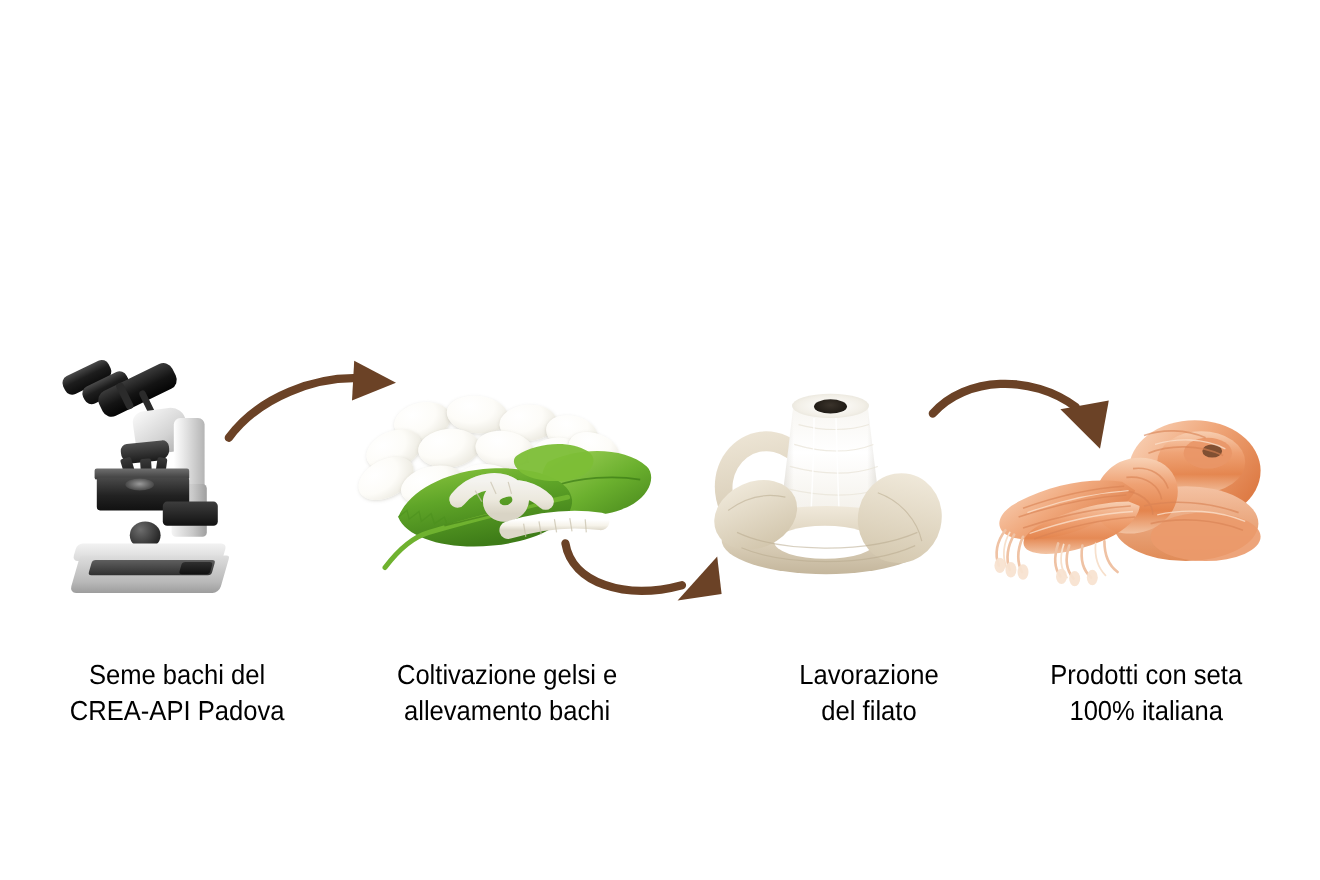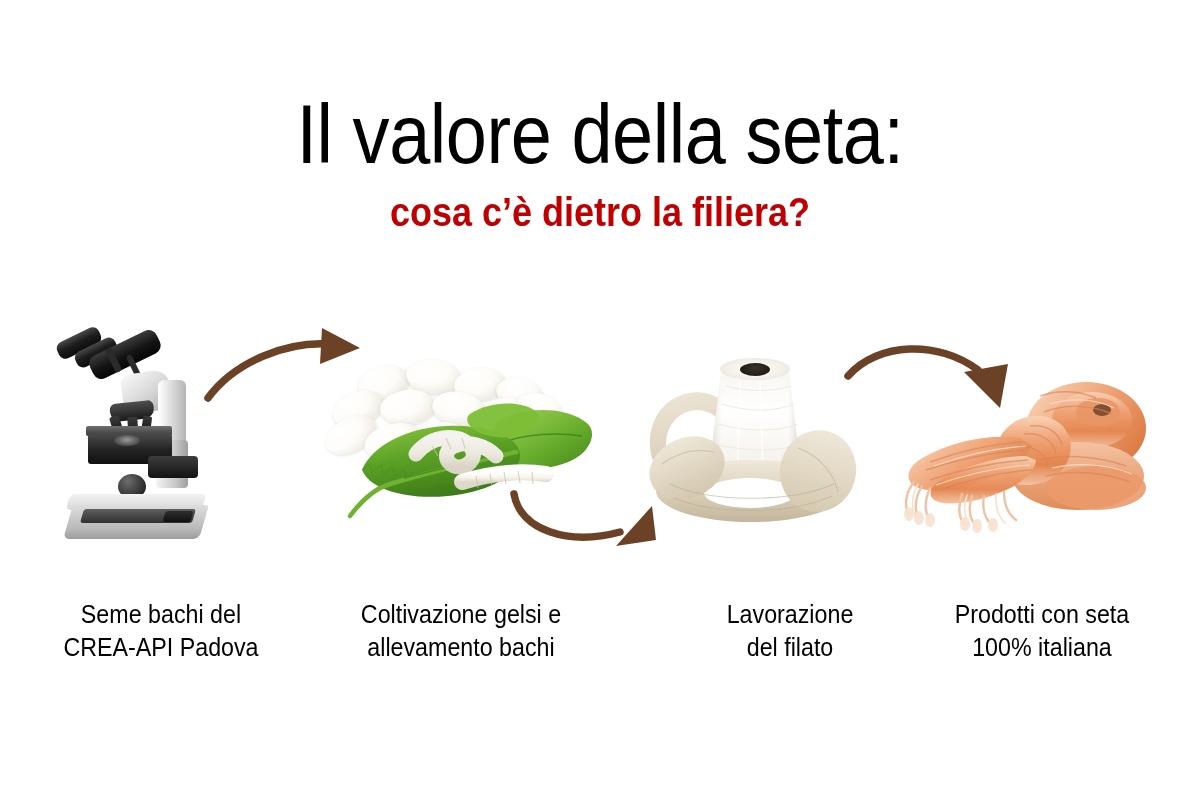--- a/index.html
+++ b/index.html
@@ -200,24 +200,20 @@
     position: absolute;
     background: linear-gradient(180deg, #efe8da 0%, #ddd2bd 45%, #c9bca3 100%);
     border-radius: 50%;
   }
 </style>
 </head>
 <body>
 
 <div id="slide">
 
-  <div class="title-block">
-    <div class="title-main">Il valore della seta:</div>
-    <div class="title-sub">cosa c’è dietro la filiera?</div>
-  </div>
 
   <div class="figure ms" style="left:48px; top:328px; width:180px; height:215px;">
 
     <div class="ms-eyepieceA" style="left:8px; top:6px; width:46px; height:18px; transform:rotate(-26deg);"></div>
     <div class="ms-eyepieceB" style="left:26px; top:16px; width:44px; height:17px; transform:rotate(-26deg);"></div>
 
     <div class="ms-tube" style="left:40px; top:14px; width:74px; height:25px; transform:rotate(-26deg);"></div>
     <div class="ms-tuberim" style="left:62px; top:19px; width:7px; height:26px; transform:rotate(-26deg);"></div>
     <div class="ms-tuberim" style="left:83px; top:26px; width:6px; height:26px; transform:rotate(-26deg);"></div>
 

